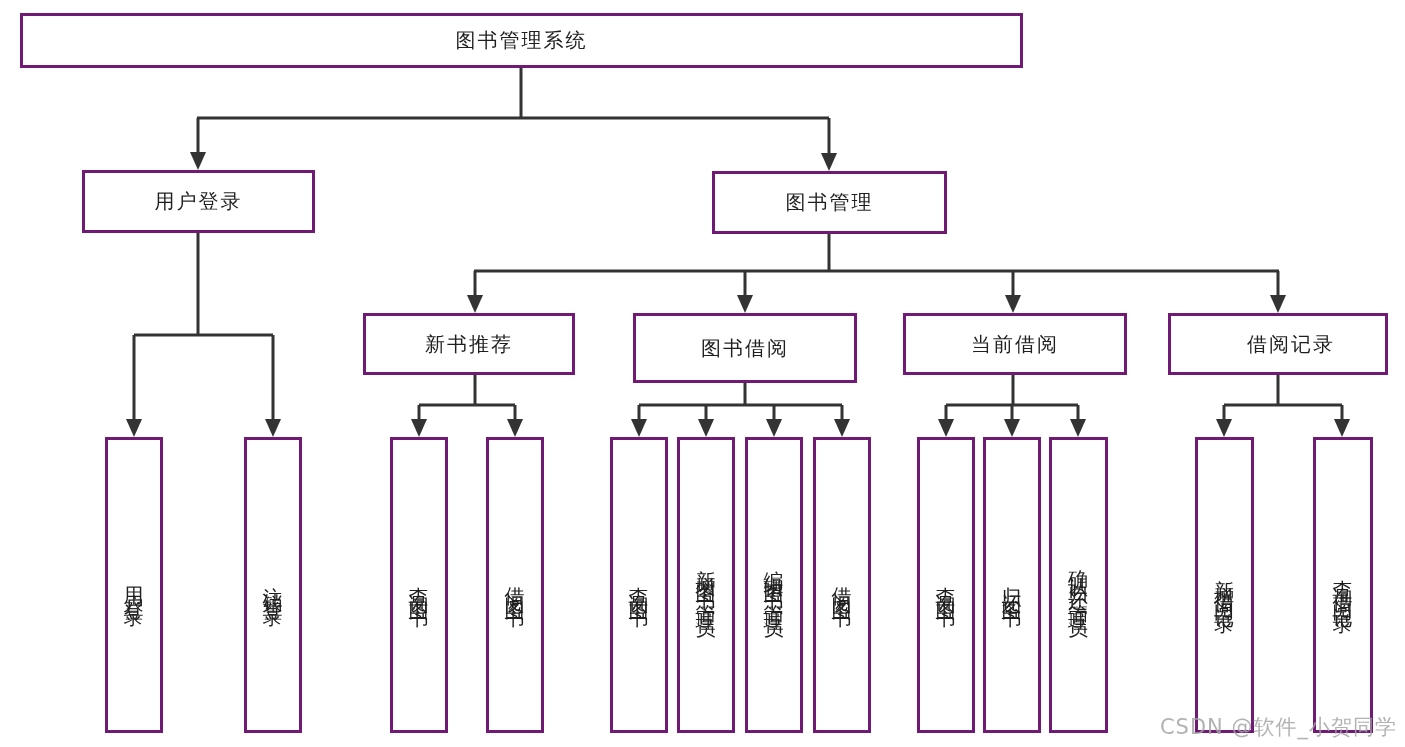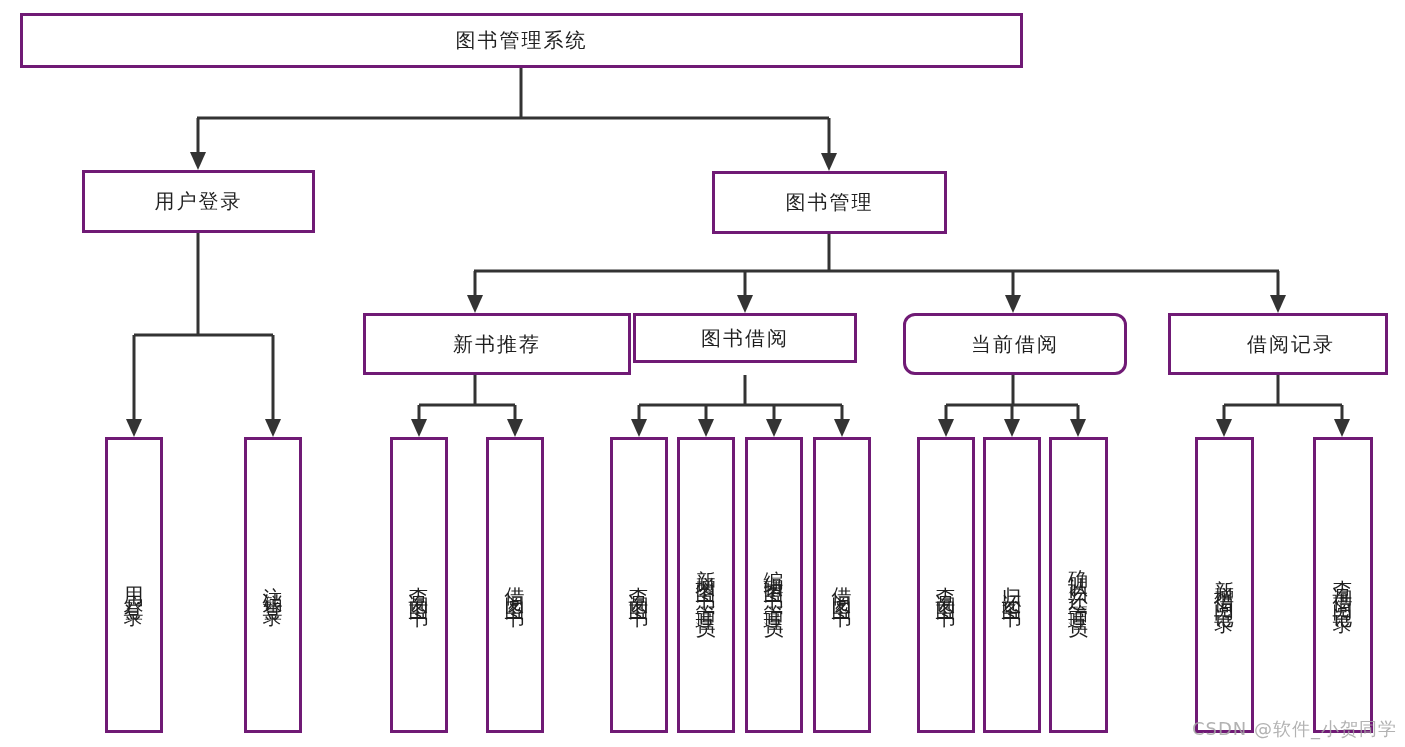--- a/index.html
+++ b/index.html
@@ -31,21 +31,21 @@
   .vnode .vtext {
     writing-mode: vertical-rl;
     text-orientation: mixed;
     letter-spacing: 7px;
     line-height: 1;
   }
   .watermark {
     position: absolute;
     right: 8px;
     bottom: 6px;
-    font-size: 18px;
+    font-size: 21px;
     letter-spacing: 1px;
     color: rgba(164, 164, 164, 0.85);
     z-index: 5;
     white-space: nowrap;
   }
 </style>
 </head>
 <body>
 
 <div class="canvas">
@@ -127,27 +127,27 @@
     <span>图书管理系统</span>
   </div>
 
   <div class="node hnode" style="left:82px; top:170px; width:233px; height:63px;">
     <span>用户登录</span>
   </div>
   <div class="node hnode" style="left:712px; top:171px; width:235px; height:63px;">
     <span>图书管理</span>
   </div>
 
-  <div class="node hnode" style="left:363px; top:313px; width:268px; height:62px;">
+  <div class="node hnode" style="left:363px; top:313px; width:212px; height:62px;">
     <span>新书推荐</span>
   </div>
-  <div class="node hnode" style="left:633px; top:313px; width:224px; height:50px;">
+  <div class="node hnode" style="left:633px; top:313px; width:224px; height:70px;">
     <span>图书借阅</span>
   </div>
-  <div class="node hnode" style="left:903px; top:313px; width:224px; height:62px;border-radius:12px;">
+  <div class="node hnode" style="left:903px; top:313px; width:224px; height:62px;">
     <span>当前借阅</span>
   </div>
   <div class="node hnode" style="left:1168px; top:313px; width:220px; height:62px;padding-left:26px;">
     <span>借阅记录</span>
   </div>
 
   <div class="node vnode" style="left:105px;">
     <span class="vtext">用户登录</span>
   </div>
   <div class="node vnode" style="left:244px;">

